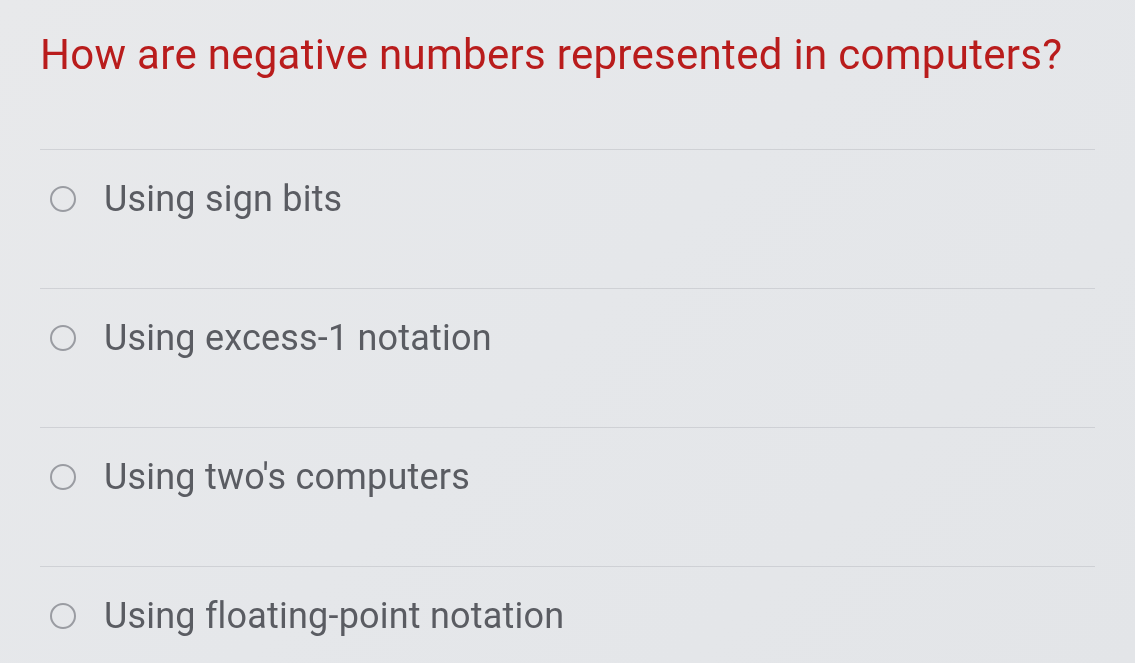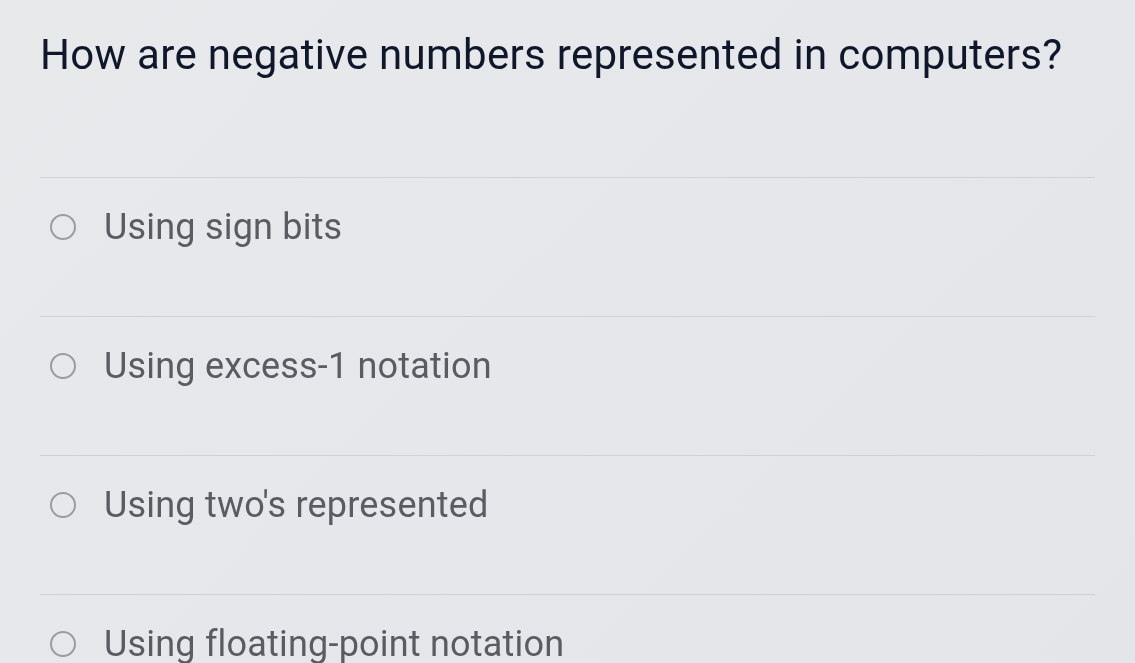--- a/index.html
+++ b/index.html
@@ -11,22 +11,22 @@
       width: 1135px;
       height: 663px;
       background: linear-gradient(135deg, #e8e9eb 0%, #e5e7ea 50%, #e3e5e8 100%);
       font-family: -apple-system, BlinkMacSystemFont, "Segoe UI", Roboto, Helvetica, Arial, sans-serif;
       padding: 30px 40px;
       overflow: hidden;
     }
     .question {
       font-size: 42px;
       font-weight: 400;
-      color: #0f172a;
-      margin-bottom: 98px;
+      color: #b91c1c;
+      margin-bottom: 70px;
       letter-spacing: 0.3px;
     }
     .options {
       display: flex;
       flex-direction: column;
       gap: 40px;
     }
     .option {
       display: flex;
       align-items: center;
@@ -62,19 +62,19 @@
   <div class="option">
     <span class="radio"></span>
     <span class="option-label">Using sign bits</span>
   </div>
   <div class="option">
     <span class="radio"></span>
     <span class="option-label">Using excess-1 notation</span>
   </div>
   <div class="option">
     <span class="radio"></span>
-    <span class="option-label">Using two's represented</span>
+    <span class="option-label">Using two's computers</span>
   </div>
   <div class="option">
     <span class="radio"></span>
     <span class="option-label">Using floating-point notation</span>
   </div>
 </div>
 
 </body></html>

